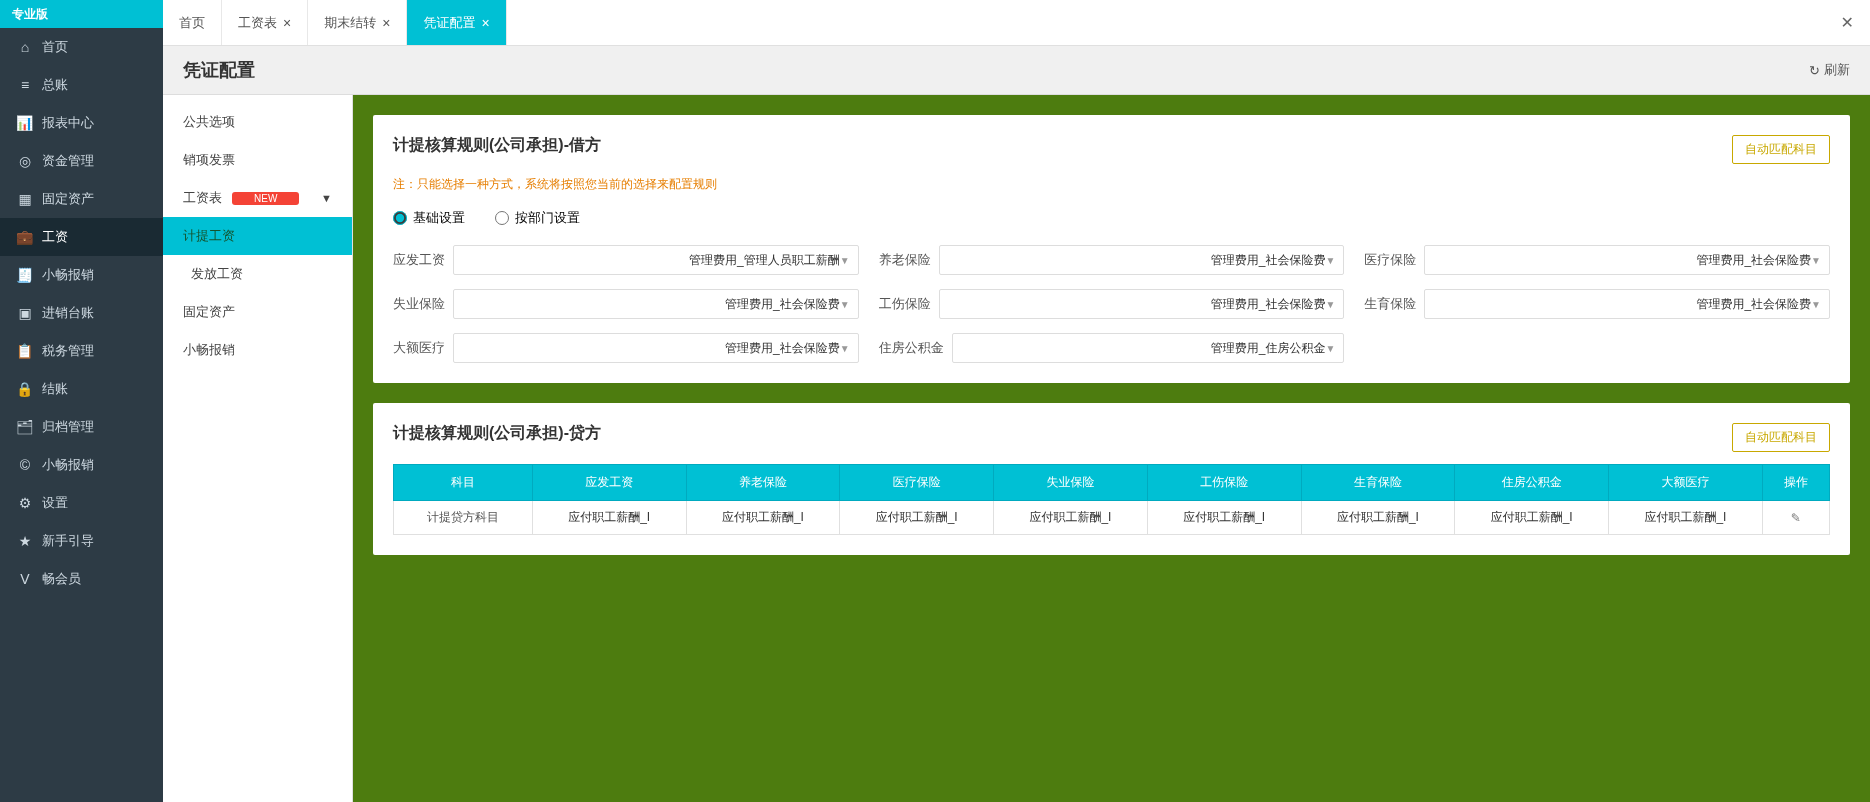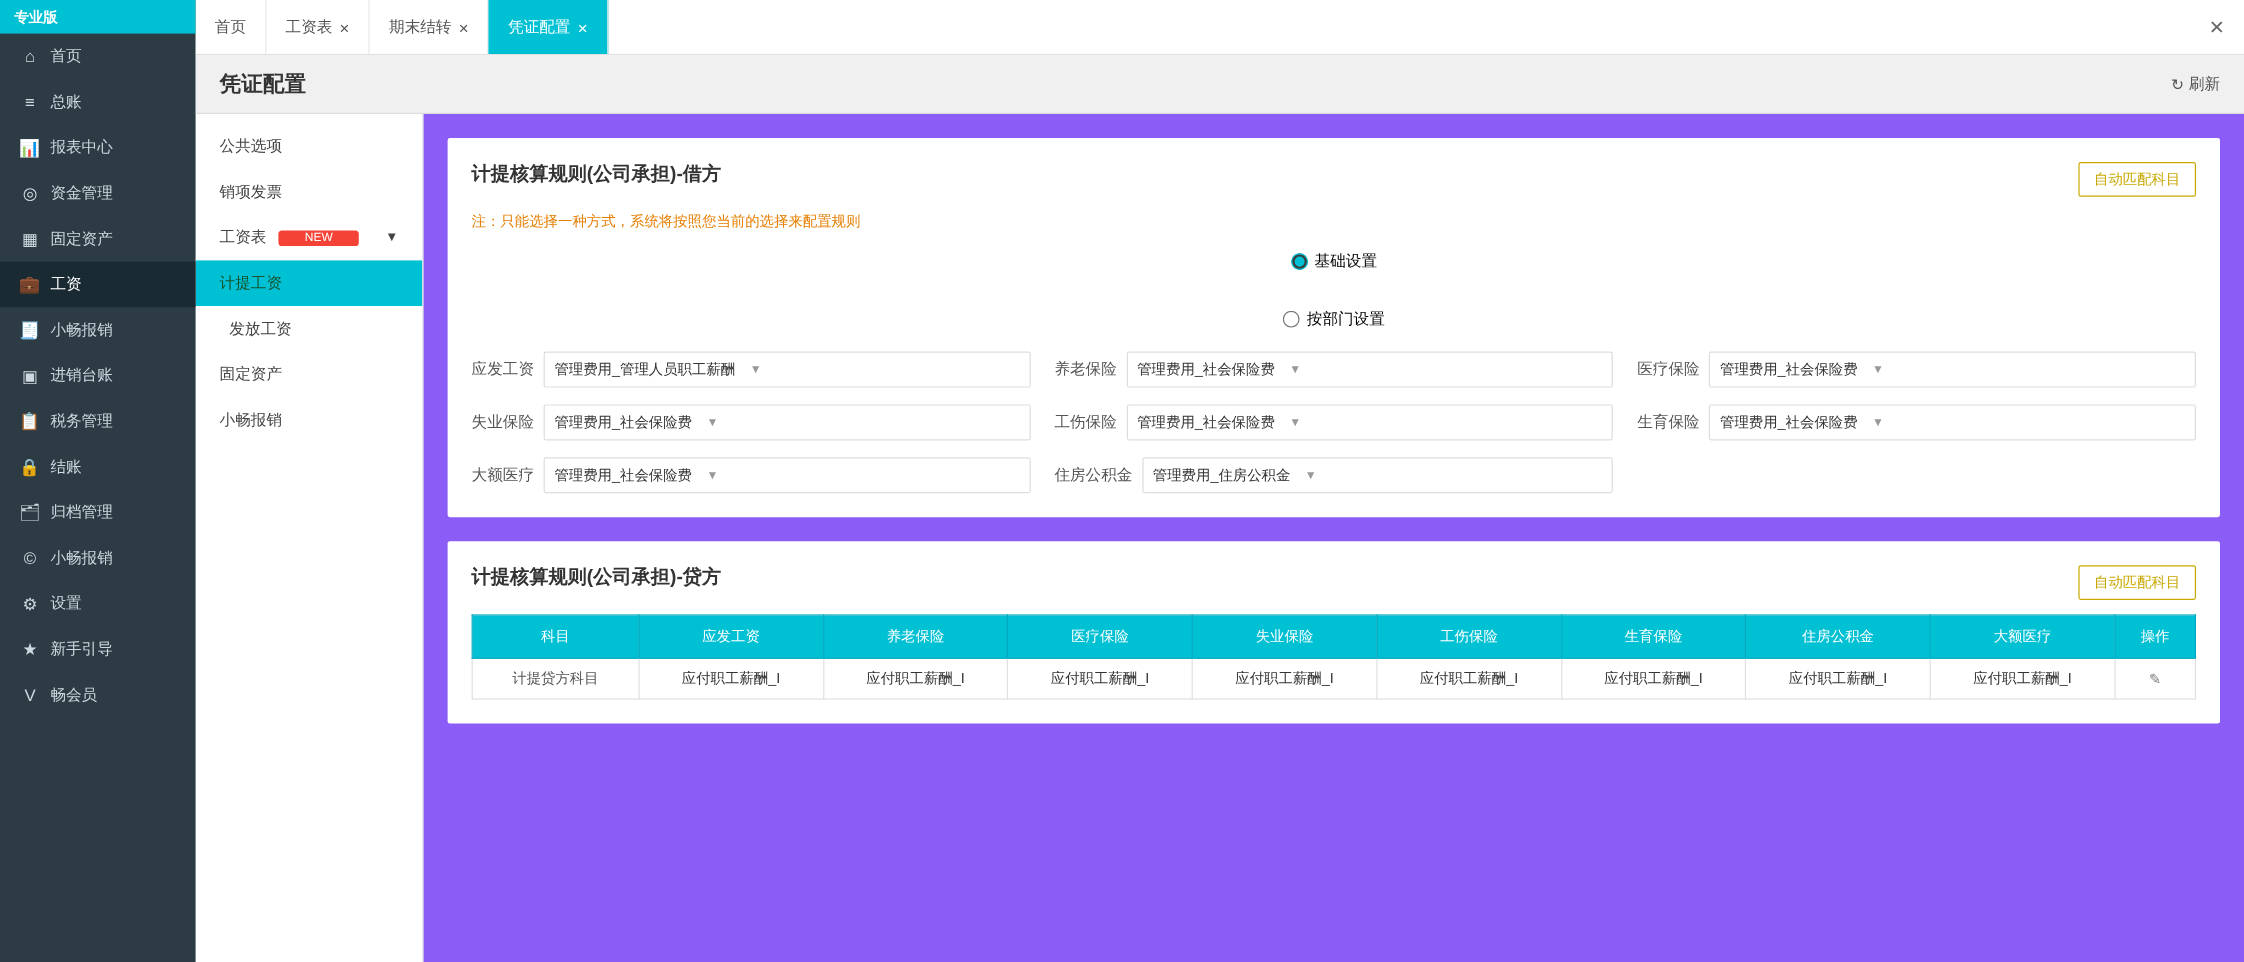--- a/index.html
+++ b/index.html
@@ -32,35 +32,35 @@
 
     
     .left-menu { width: 190px; background: #fff; border-right: 1px solid #e0e0e0; padding: 8px 0; flex-shrink: 0; overflow-y: auto; }
     .menu-item { padding: 10px 20px; color: #444; cursor: pointer; font-size: 13px; display: flex; align-items: center; gap: 6px; }
     .menu-item.active { background: #00c0d4; color: #14532d; }
     .menu-item .badge-new { background: #f44336; color: #fff; font-size: 10px; padding: 1px 22px; border-radius: 3px; margin-left: 4px; }
     .menu-item .arrow { margin-left: auto; font-size: 11px; }
     .menu-sub-item { padding: 10px 20px 10px 28px; color: #444; cursor: pointer; font-size: 13px; }
 
     
-    .right-content { flex: 1; overflow-y: auto; padding: 20px; background: #8b5cf6; }
+    .right-content { flex: 1; overflow-y: auto; padding: 20px; background: #4d7c0f; }
 
     
     .section { background: #fff; padding: 20px; margin-bottom: 20px; border-radius: 2px; }
     .section-title { font-size: 16px; font-weight: bold; color: #333; margin-bottom: 8px; }
     .section-note { color: #e67e00; font-size: 12px; margin-bottom: 16px; }
     .section-header { display: flex; align-items: center; justify-content: space-between; margin-bottom: 12px; }
 
     
-    .radio-group { display: flex; gap: 30px; margin-bottom: 18px; align-items: center; flex-direction: column; }
+    .radio-group { display: flex; gap: 30px; margin-bottom: 18px; align-items: center; }
     .radio-label { display: flex; align-items: center; gap: 6px; cursor: pointer; font-size: 13px; }
     .radio-input { accent-color: #00c0d4; width: 14px; height: 14px; }
     .form-field { display: flex; align-items: center; gap: 8px; }
     .form-label { font-size: 13px; color: #555; white-space: nowrap; min-width: 52px; }
-    .form-select { flex: 1; border: 1px solid #ddd; background: #fff; padding: 5px 8px; font-size: 12px; color: #333; border-radius: 2px; display: flex; align-items: center; justify-content: flex-start; cursor: pointer; height: 30px; gap: 12px; }
+    .form-select { flex: 1; border: 1px solid #ddd; background: #fff; padding: 5px 8px; font-size: 12px; color: #333; border-radius: 2px; display: flex; align-items: center; justify-content: flex-end; cursor: pointer; height: 30px; }
     .form-select .arrow { color: #999; font-size: 10px; }
 
     
     .auto-match-btn { border: 1px solid #c8a800; color: #c8a800; background: #fff; padding: 5px 12px; font-size: 12px; cursor: pointer; border-radius: 2px; white-space: nowrap; }
 
     
     .credit-table { width: 100%; border-collapse: collapse; margin-top: 8px; }
     .credit-table th { background: #00c0d4; color: #fff; padding: 9px 10px; font-size: 12px; font-weight: normal; text-align: center; border: 1px solid #00aabf; }
     .credit-table td { padding: 8px 10px; font-size: 12px; color: #333; border: 1px solid #e0e0e0; text-align: center; background: #fff; }
     .credit-table td.subject-label { color: #555; margin-left: 21px; }

